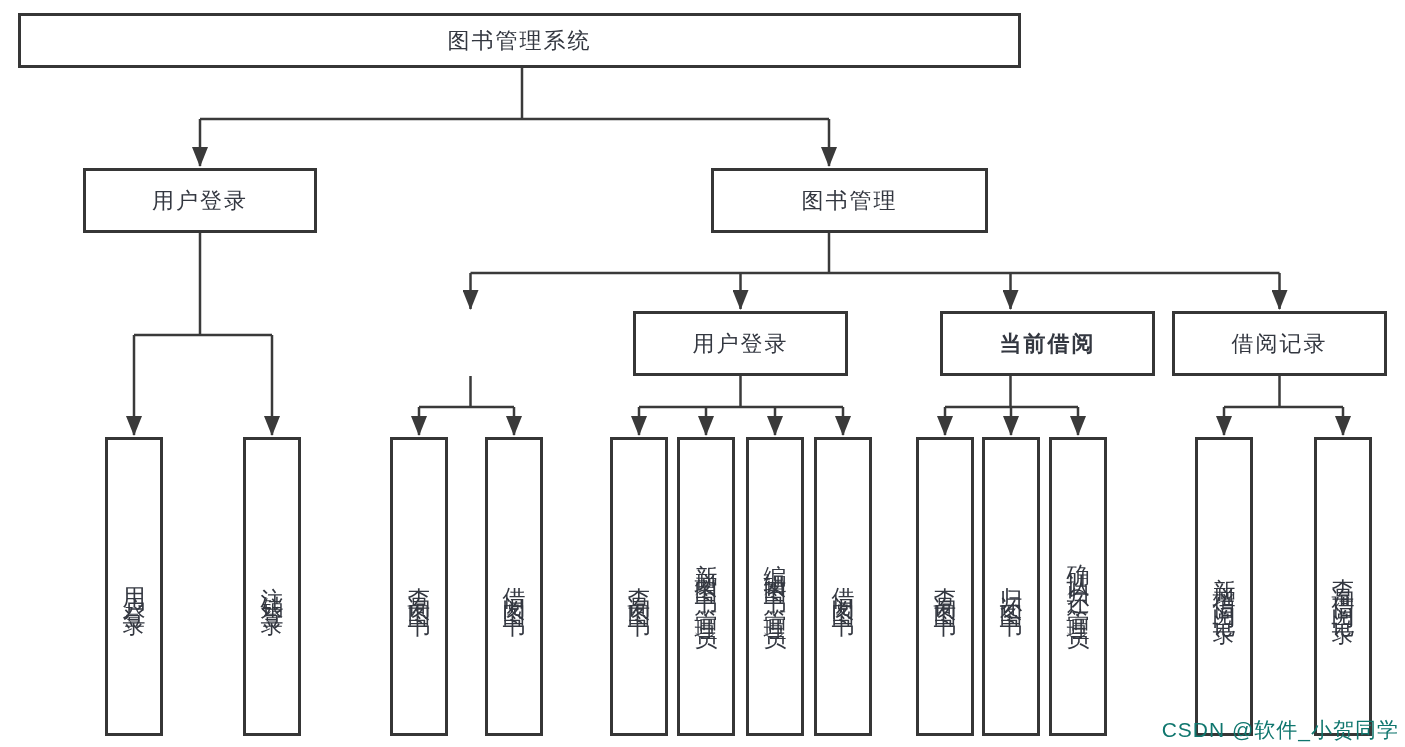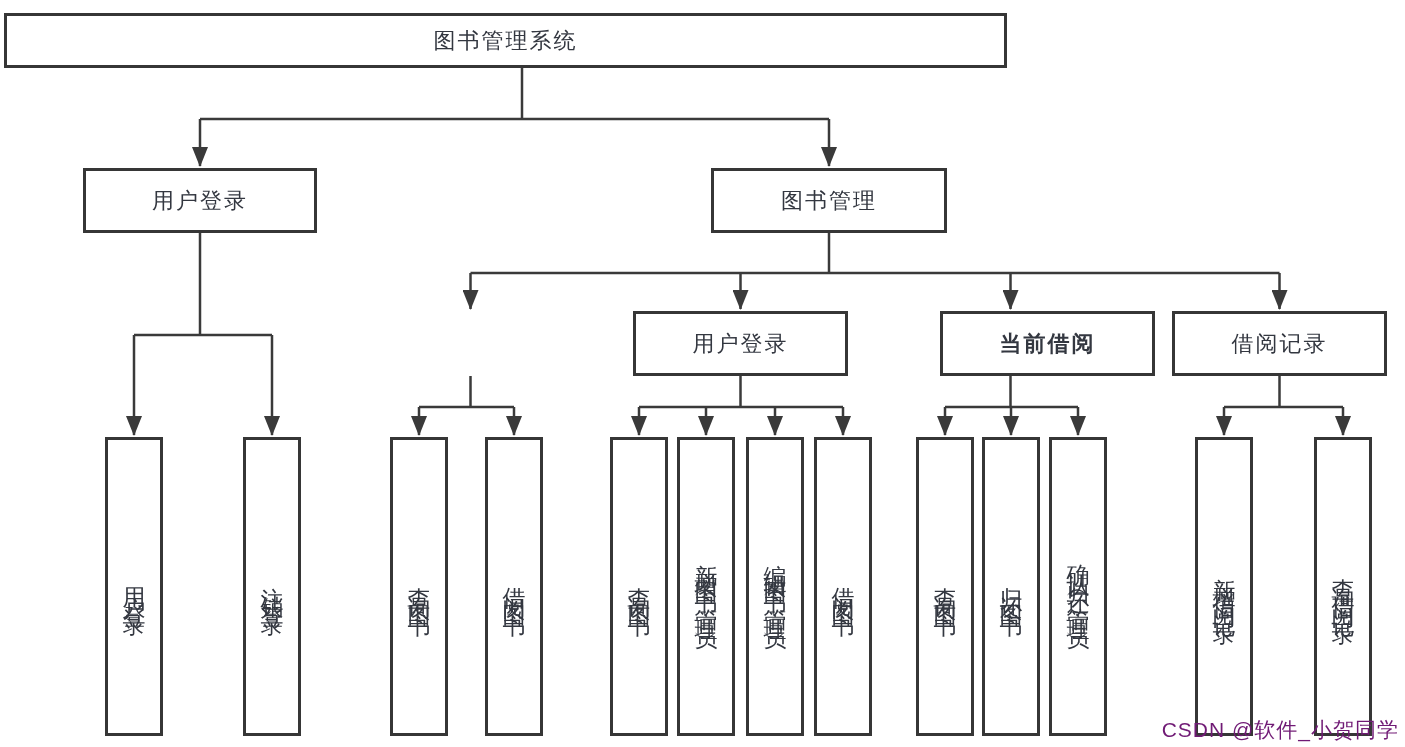--- a/index.html
+++ b/index.html
@@ -38,21 +38,21 @@
     align-items: center;
     justify-content: center;
     color: #333740;
     z-index: 2;
   }
   .node.h {
     font-size: 22px;
     letter-spacing: 2px;
   }
   .node.root {
-    left: 4px; top: 13px;
+    left: 18px; top: 13px;
     width: 1003px; height: 55px;
     font-size: 22px;
   }
   .node.lvl2 {
     top: 168px;
     height: 65px;
   }
   .node.lvl3 {
     top: 311px;
     width: 215px; height: 65px;
@@ -64,21 +64,21 @@
     text-orientation: mixed;
     font-size: 23px;
     letter-spacing: 9px;
     line-height: 1;
   }
   #watermark {
     position: absolute;
     right: 6px;
     bottom: 3px;
     font-size: 21px;
-    color: #701a75;
+    color: #0f766e;
     letter-spacing: 1px;
     z-index: 3;
     white-space: nowrap;
   }
 </style>
 </head>
 <body>
 
 <div id="stage">
 
@@ -126,21 +126,21 @@
 
     <path d="M1279.5 376 V407"></path>
     <path d="M1224 407 H1343"></path>
     <path class="arrowhead-target" d="M1224 407 V435"></path>
     <path class="arrowhead-target" d="M1343 407 V435"></path>
   </svg>
 
   <div class="node root h">图书管理系统</div>
 
   <div class="node lvl2 h" style="left:83px;width:234px;">用户登录</div>
-  <div class="node lvl2 h" style="left:711px;width:236px;">图书管理</div>
+  <div class="node lvl2 h" style="left:711px;width:277px;">图书管理</div>
 
   <div class="node lvl3 h" style="left:633px;">用户登录</div>
   <div class="node lvl3 h" style="left:940px;font-weight:bold;">当前借阅</div>
   <div class="node lvl3 h" style="left:1172px;">借阅记录</div>
 
   <div class="node leaf" style="left:105px;">用户登录</div>
   <div class="node leaf" style="left:243px;">注销登录</div>
 
   <div class="node leaf" style="left:390px;">查询图书</div>
   <div class="node leaf" style="left:485px;">借阅图书</div>

